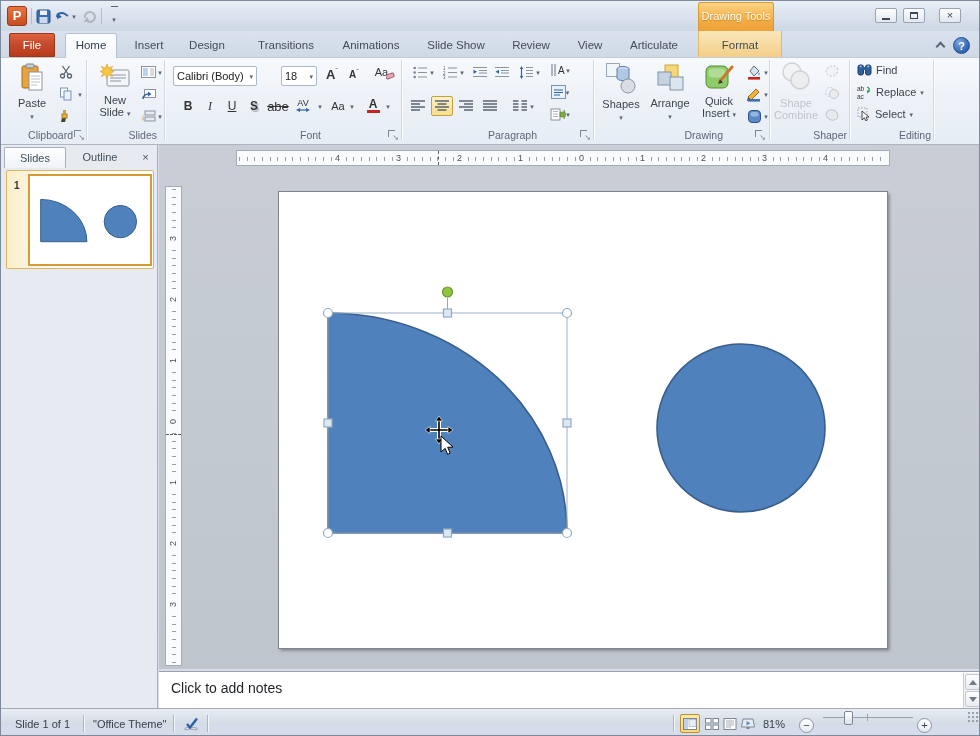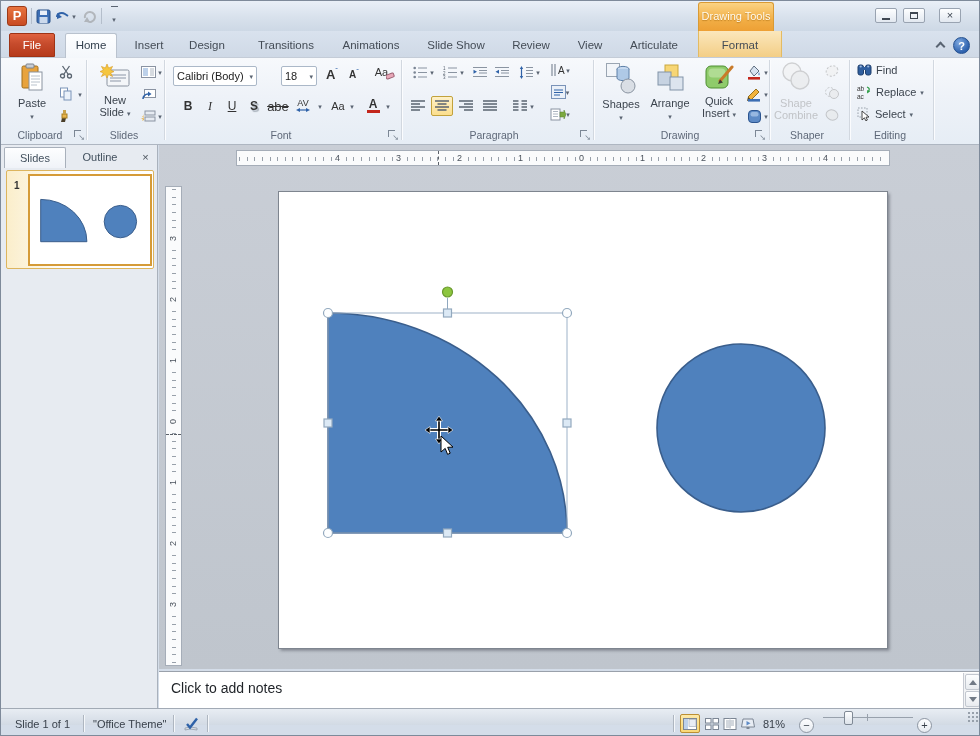--- a/index.html
+++ b/index.html
@@ -42,21 +42,21 @@
   .ribbon-collapse{position:absolute;left:933px;top:40px;width:12px;height:8px;}
   .chev{width:7px;height:7px;border-left:2px solid #5A6472;border-top:2px solid #5A6472;transform:rotate(45deg);margin:2px auto;}
   .helpbtn{position:absolute;left:952px;top:36px;width:17px;height:17px;border-radius:50%;
     background:radial-gradient(circle at 35% 30%,#7FA9E0,#2E62AE 70%);border:1px solid #24508F;
     color:#fff;font-size:11px;font-weight:bold;text-align:center;line-height:16px;}
 
   
   .ribbon{position:absolute;left:0;top:56px;width:980px;height:88px;
     background:linear-gradient(#F7F9FC,#EEF2F8 45%,#E6EDF5);border-top:1px solid #C4CCD7;border-bottom:1px solid #AEB6C1;}
   .gsep{position:absolute;top:59px;width:1px;height:80px;background:#D2D8E0;box-shadow:1px 0 0 #FBFCFE;}
-  .grp-label{position:absolute;top:128px;font-size:10.5px;color:#5E6878;text-align:center;}
+  .grp-label{position:absolute;top:128px;font-size:10.5px;color:#5E6878;text-align:right;}
   .launcher{position:absolute;width:11px;height:11px;}
   .launcher:before{content:"";position:absolute;left:1px;top:1px;width:6px;height:6px;
     border-left:1px solid #7C8795;border-top:1px solid #7C8795;}
   .launcher:after{content:"\2198";position:absolute;right:-1px;bottom:-2px;font-size:8px;color:#7C8795;}
   .bigbtn{position:absolute;top:59px;height:68px;border-radius:3px;text-align:center;font-size:11px;color:#3C444E;}
   .bigbtn .lbl{margin-top:2px;line-height:12px;}
   .icbtn{position:absolute;width:22px;height:20px;display:flex;align-items:center;justify-content:center;border-radius:2px;}
   .txtbtn{font-size:12px;color:#333;}
   .fontbox{position:absolute;height:20px;background:#fff;border:1px solid #ABB8C8;border-radius:2px;
     font-size:11px;color:#222;display:flex;align-items:center;padding:0 3px;}

